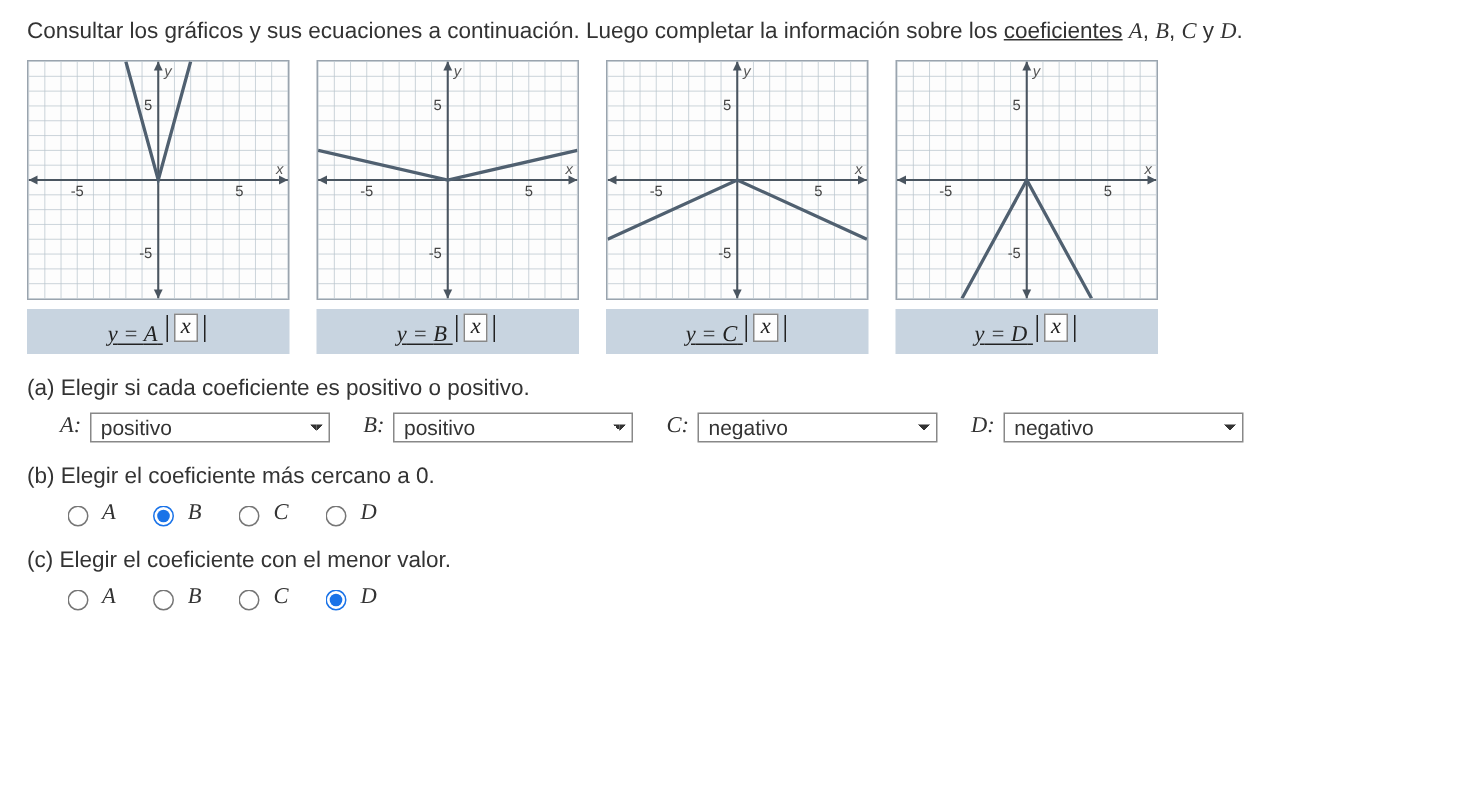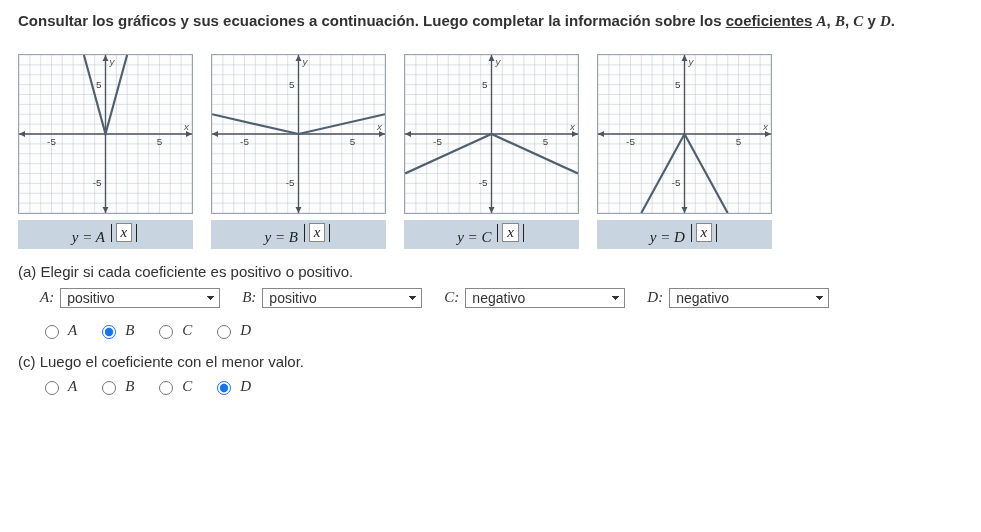--- a/index.html
+++ b/index.html
@@ -5,40 +5,41 @@
   * { box-sizing: border-box; }
   body {
     margin: 0;
     padding: 12px 18px;
     font-family: -apple-system, "Helvetica Neue", Arial, sans-serif;
     background: #fff;
     color: #333;
     font-size: 15px;
     width: 981px;
   }
-  .instruction { margin-bottom: 24px; font-weight: bold; }
+  .instruction { margin-bottom: 10px; }
   .underline { text-decoration: underline; }
   .charts-row { display: flex; gap: 18px; margin-bottom: 6px; }
   .chart-block { display: flex; flex-direction: column; align-items: center; }
   .chart-box {
     width: 175px; height: 160px;
     border: 1px solid #9aa4ae;
     background: #fdfdfd;
     position: relative;
   }
   svg { display: block; width: 100%; height: 100%; }
   .eq-strip {
     width: 175px; margin-top: 6px;
     padding: 3px 0;
     background: #c8d4e0;
     text-align: center;
     font-style: italic;
     font-family: Georgia, "Times New Roman", serif;
     font-size: 15px;
     color: #222;
+    text-decoration: underline;
   }
   .eq-strip .var { font-style: italic; }
   .abs { display:inline-flex; align-items:center; }
   .abs::before, .abs::after {
     content:""; display:inline-block; width:1px; height:18px; background:#222; margin:0 2px;
   }
   .coef-box {
     display:inline-block; border:1px solid #888; padding:0 4px; margin:0 2px;
     font-style: italic; font-family: Georgia, serif;
     background:#fefefe;
@@ -317,20 +318,21 @@
         <select><option value="positivo">positivo</option><option value="negativo" selected="">negativo</option></select>
       </div>
       <div class="coef-item">
         <span class="name">D:</span>
         <select><option value="positivo">positivo</option><option value="negativo" selected="">negativo</option></select>
       </div>
     </div>
 </div>
 
 <div class="section">
+  <div class="sublabel">(b) Elegir el coeficiente más cercano a 0.</div>
   <div class="radio-row" id="radio-b">
       <label class="radio-item">
         <input type="radio" name="closest-zero" style="">
         <span>A</span>
       </label>
       <label class="radio-item">
         <input type="radio" name="closest-zero" checked="" style="">
         <span>B</span>
       </label>
       <label class="radio-item">
@@ -338,21 +340,21 @@
         <span>C</span>
       </label>
       <label class="radio-item">
         <input type="radio" name="closest-zero" style="">
         <span>D</span>
       </label>
     </div>
 </div>
 
 <div class="section">
-  <div class="sublabel">(c) Luego el coeficiente con el menor valor.</div>
+  <div class="sublabel">(c) Elegir el coeficiente con el menor valor.</div>
   <div class="radio-row" id="radio-c">
       <label class="radio-item">
         <input type="radio" name="smallest-value" style="">
         <span>A</span>
       </label>
       <label class="radio-item">
         <input type="radio" name="smallest-value" style="">
         <span>B</span>
       </label>
       <label class="radio-item">

